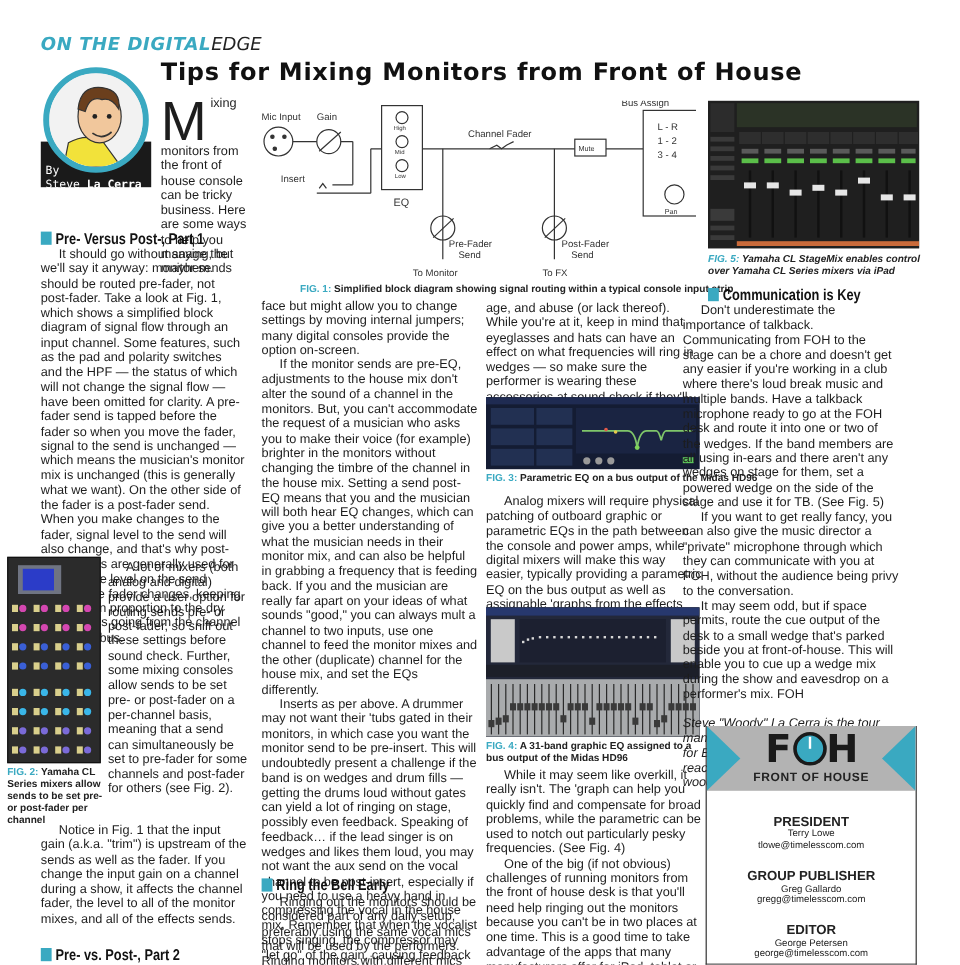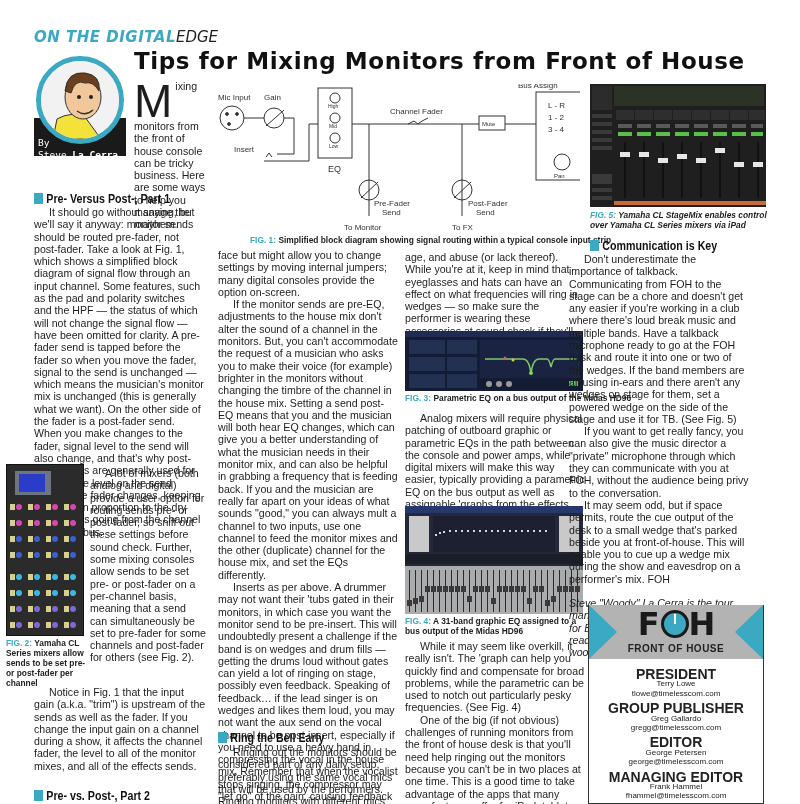--- a/index.html
+++ b/index.html
@@ -1,21 +1,21 @@
 <!DOCTYPE html>
 <html><head>
 <meta charset="utf-8">
 <style>
   * { box-sizing: border-box; margin: 0; padding: 0; }
   html, body { width: 800px; height: 804px; overflow: hidden; background: #ffffff; }
   body { position: relative; font-family: "Liberation Sans", sans-serif; color: #1a1a1a; }
   .abs { position: absolute; }
   .kicker { left: 34px; top: 28px; font-family: "DejaVu Sans", sans-serif; font-weight: bold; font-size: 15px; letter-spacing: 0.5px; color: #3aa9c1; font-style: italic; }
   .kicker .edge { color: #222; font-weight: normal; font-size: 15px; letter-spacing: 0; }
-  .headline { left: 134px; top: 48px; font-family: "DejaVu Sans", sans-serif; font-weight: bold; font-size: 23px; letter-spacing: 0.6px; color: #111; white-space: nowrap; }
+  .headline { left: 134px; top: 48px; font-family: "DejaVu Sans", sans-serif; font-weight: bold; font-size: 20px; letter-spacing: 0.6px; color: #111; white-space: nowrap; }
   .body-text { font-size: 10.6px; line-height: 12.3px; color: #1d1d1d; }
   .body-text p { text-indent: 15px; }
   .body-text p.noindent { text-indent: 0; }
   .subhead { font-family: "Liberation Sans", sans-serif; font-size: 13px; font-weight: bold; color: #111; display: flex; align-items: center; gap: 4px; transform: scaleX(0.82); transform-origin: left center; white-space: nowrap; }
   .subhead .sq { width: 11px; height: 11px; background: #3aa9c1; flex: none; }
   .caption { font-size: 8.4px; line-height: 10px; font-weight: bold; color: #222; }
   .caption .fig { color: #3aa9c1; }
   .author-wrap { left: 34px; top: 56px; width: 92px; height: 100px; }
   .author-circle { position: absolute; left: 2px; top: 0; width: 88px; height: 88px; border-radius: 50%; border: 5px solid #3aa9c1; background: #f1f1f1; overflow: hidden; }
   .author-plate { position: absolute; left: 0; top: 62px; width: 92px; height: 38px; background: #1a1a1a; color: #fff; font-family: "DejaVu Sans Mono", monospace; font-size: 9.5px; line-height: 12px; padding: 9px 0 0 4px; }
@@ -30,21 +30,21 @@
   .fig5 { left: 590px; top: 84px; width: 176px; height: 123px; background: #222; }
   .foh-box { left: 588px; top: 605px; width: 176px; height: 199px; border: 1px solid #333; border-top: none; overflow: hidden; }
   .foh-banner { height: 54px; background: #b3b3b3; position: relative; }
   .foh-banner .tri-l { position: absolute; left: 0; top: 0; width: 0; height: 0; border-top: 27px solid transparent; border-bottom: 27px solid transparent; border-left: 28px solid #3aa9c1; }
   .foh-banner .tri-r { position: absolute; right: 0; top: 0; width: 0; height: 0; border-top: 27px solid transparent; border-bottom: 27px solid transparent; border-right: 28px solid #3aa9c1; }
   .foh-logo { position: absolute; left: 40px; top: 2px; width: 96px; text-align: center; font-family: "DejaVu Sans", sans-serif; font-weight: bold; font-size: 32px; line-height: 34px; color: #1a1a1a; letter-spacing: 1px; }
   .foh-logo .o { display: inline-block; width: 28px; height: 28px; border-radius: 50%; background: #3aa9c1; border: 3px solid #1a1a1a; vertical-align: -3px; position: relative; }
   .foh-logo .o::after { content: ""; position: absolute; left: 10px; top: 1px; width: 2px; height: 10px; background: #fff; }
   .foh-sub { position: absolute; left: 0; right: 0; top: 38px; text-align: center; font-size: 10px; color: #222; letter-spacing: 0.5px; font-weight: bold; }
   .mast { text-align: center; font-size: 8px; line-height: 9.4px; color: #222; padding-top: 5px; }
-  .mast .role { font-weight: bold; font-size: 14px; margin-top: 6px; }
+  .mast .role { font-weight: bold; font-size: 11px; margin-top: 17px; }
 </style>
 </head>
 <body>
 
 <div class="abs kicker"><span>ON THE DIGITAL</span><span class="edge">EDGE</span></div>
 <div class="abs headline">Tips for Mixing Monitors from Front of House</div>
 
 <div class="abs author-wrap">
   <div class="author-plate">
     <div style="padding-top:10px;"><span>By</span></div>

